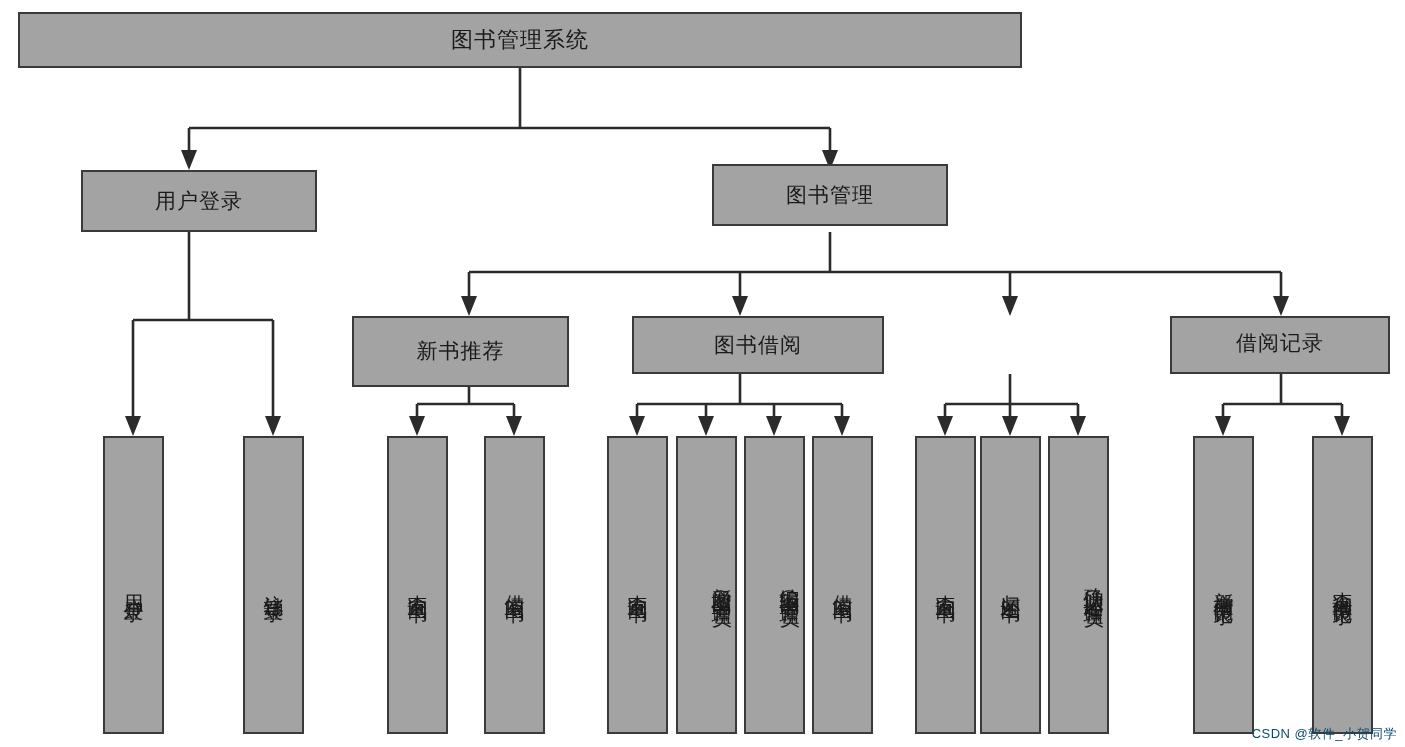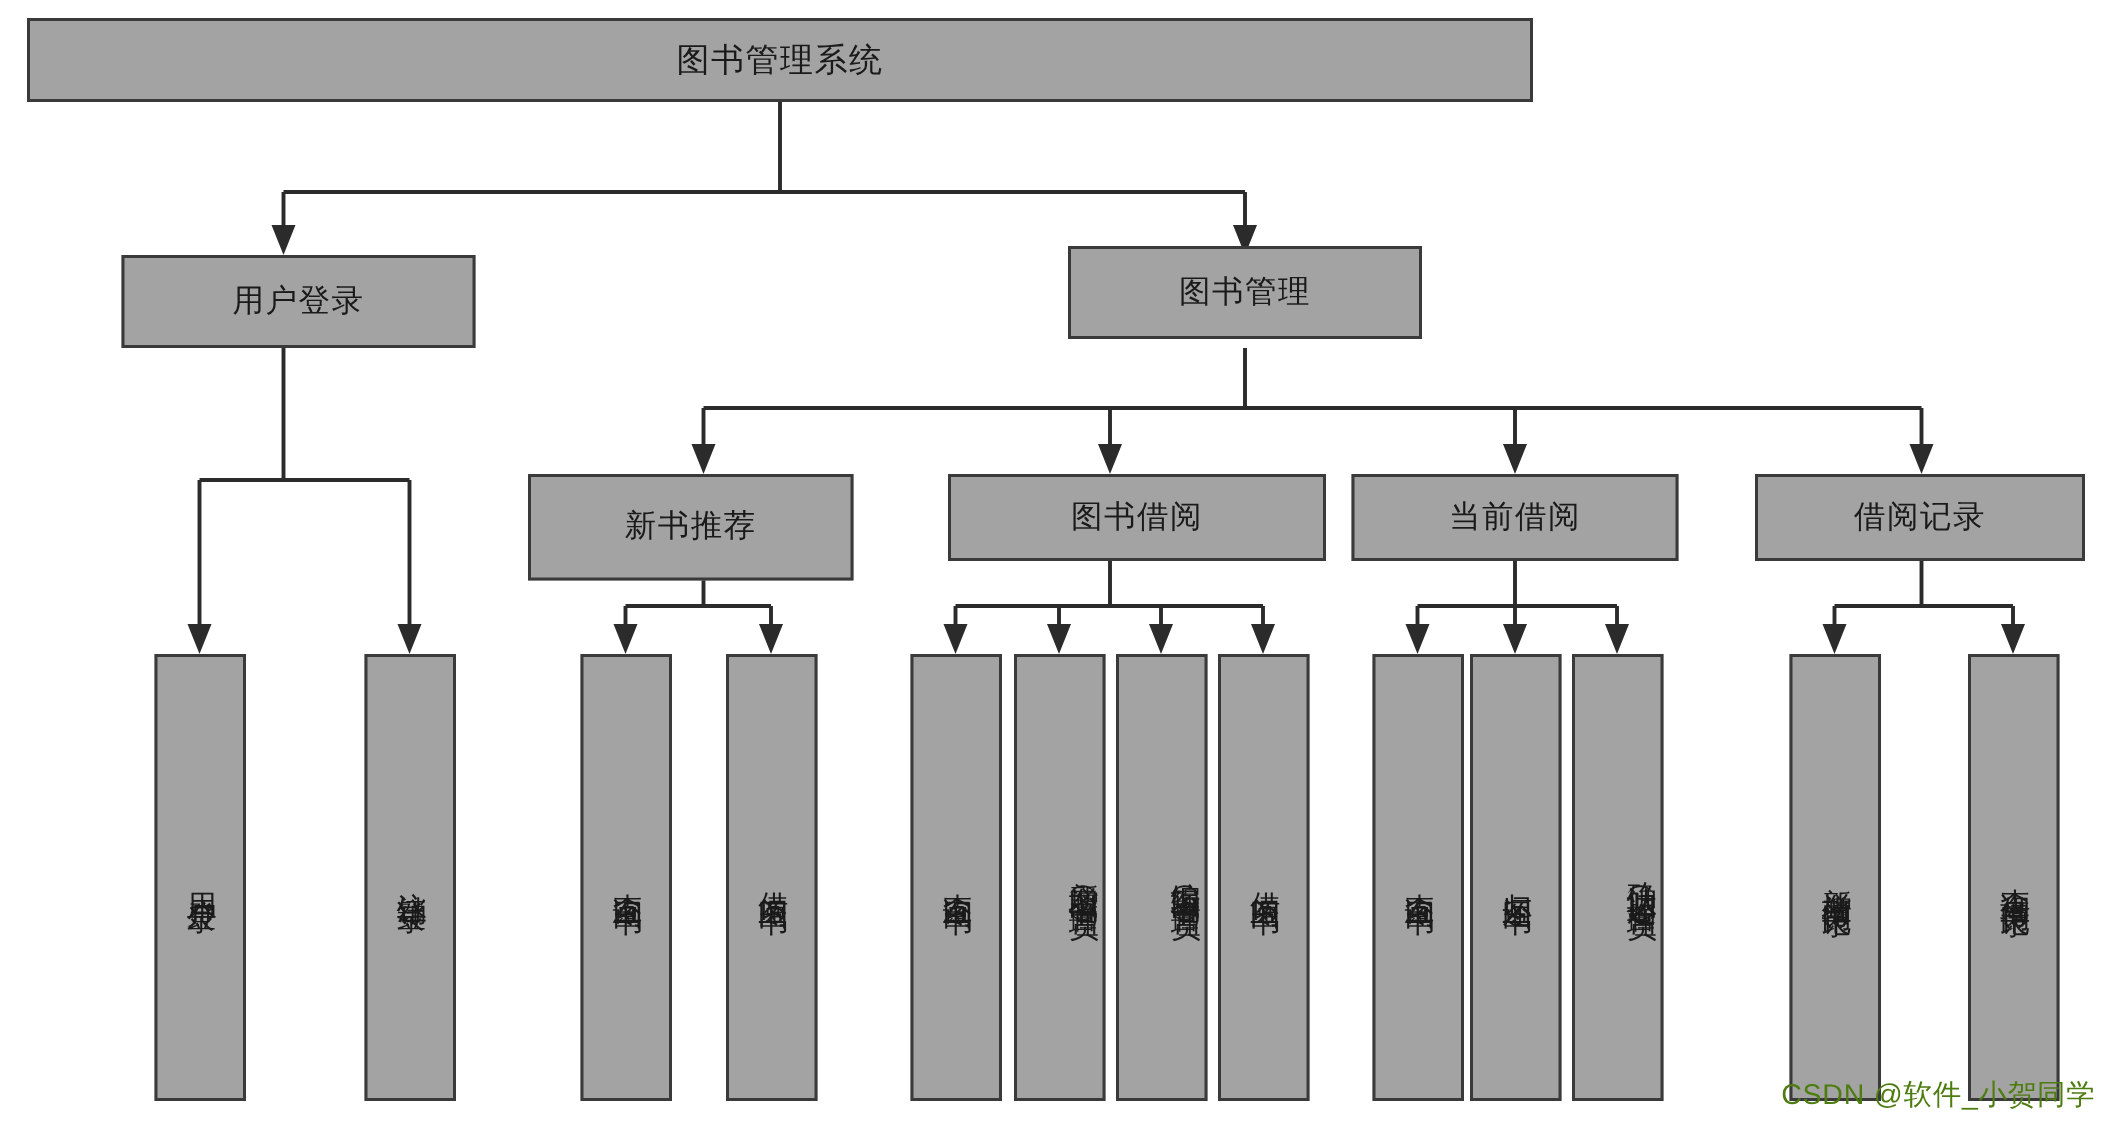--- a/index.html
+++ b/index.html
@@ -20,22 +20,22 @@
   .node.v{writing-mode:vertical-rl;text-orientation:upright;
           font-size:20px;line-height:1.35;letter-spacing:3px;
           padding:10px 0;align-items:flex-start;justify-content:center;}
   .node.v.mid{align-items:center;}
 
   svg#wires{position:absolute;left:0;top:0;width:1405px;height:747px;
             pointer-events:none;}
   svg#wires path,svg#wires line{stroke:#2b2b2b;stroke-width:2.6;fill:none;}
   svg#wires polygon{fill:#2b2b2b;}
 
-  .watermark{position:absolute;right:8px;bottom:4px;font-size:19px;
-             color:#4d7c0f;white-space:nowrap;letter-spacing:.5px;}
+  .watermark{position:absolute;right:8px;bottom:4px;font-size:13px;
+             color:#0c4a6e;white-space:nowrap;letter-spacing:.5px;}
 </style>
 </head>
 <body>
 
 <div id="canvas">
 
   <svg id="wires" viewBox="0 0 1405 747">
 
     <line x1="520" y1="67" x2="520" y2="128"></line>
 
@@ -100,22 +100,21 @@
     <polygon points="1334,416 1350,416 1342,436"></polygon>
   </svg>
 
   <div class="node h root" style="left:18px;top:12px;width:1004px;height:56px;">图书管理系统</div>
 
   <div class="node h" style="left:81px;top:170px;width:236px;height:62px;">用户登录</div>
   <div class="node h" style="left:712px;top:164px;width:236px;height:62px;">图书管理</div>
 
   <div class="node h" style="left:352px;top:316px;width:217px;height:71px;">新书推荐</div>
   <div class="node h" style="left:632px;top:316px;width:252px;height:58px;">图书借阅</div>
-  <div class="node h" style="left:901px;top:316px;width:218px;height:58px;">当前借阅</div>
-  <div class="node h" style="left:1170px;top:316px;width:220px;height:58px;">借阅记录</div>
+  <div class="node h" style="left:1170px;top:316px;width:220px;height:58px;font-family:Liberation Mono, monospace;">借阅记录</div>
 
   <div class="node v mid" style="left:103px;top:436px;width:61px;height:298px;">用户登录</div>
   <div class="node v mid" style="left:243px;top:436px;width:61px;height:298px;">注销登录</div>
 
   <div class="node v mid" style="left:387px;top:436px;width:61px;height:298px;">查询图书</div>
   <div class="node v mid" style="left:484px;top:436px;width:61px;height:298px;">借阅图书</div>
 
   <div class="node v mid" style="left:607px;top:436px;width:61px;height:298px;">查询图书</div>
   <div class="node v" style="left:676px;top:436px;width:61px;height:298px;">新增图书（管理员）</div>
   <div class="node v" style="left:744px;top:436px;width:61px;height:298px;">编辑图书（管理员）</div>

